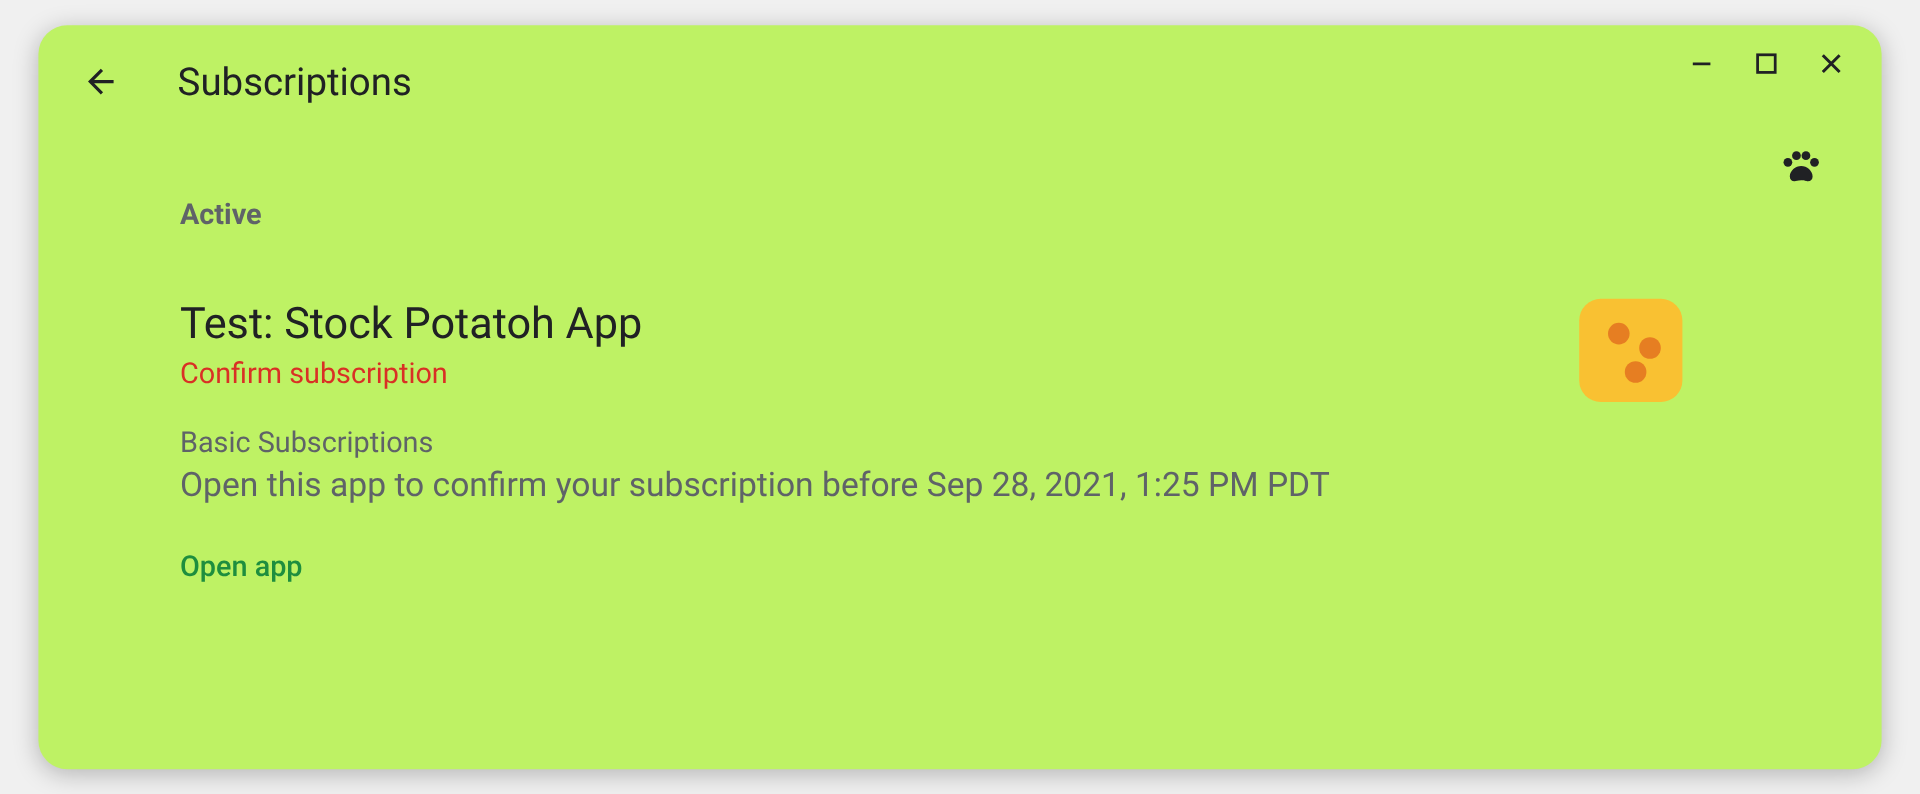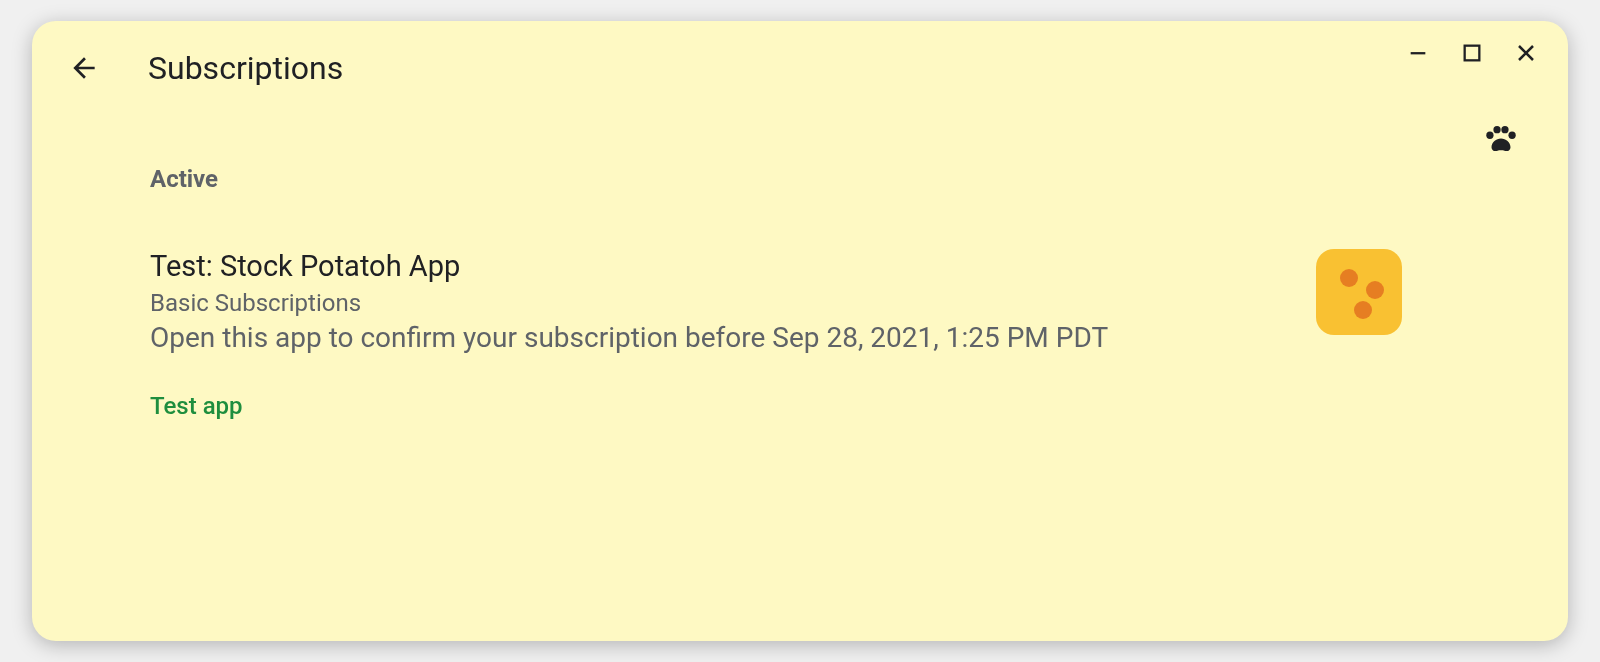--- a/index.html
+++ b/index.html
@@ -14,21 +14,21 @@
       display: flex;
       align-items: center;
       justify-content: center;
       min-height: 662px;
       padding: 20px;
     }
     
     .window {
       width: 1536px;
       height: 620px;
-      background: #fef9c3;
+      background: #bef264;
       border-radius: 24px;
       box-shadow: 0 4px 20px rgba(0,0,0,0.25);
       position: relative;
       overflow: hidden;
     }
     
     .window-controls {
       position: absolute;
       top: 20px;
       right: 30px;
@@ -88,21 +88,21 @@
       color: #5f6368;
       font-weight: 700;
       margin-bottom: 56px;
     }
     
     .subscription-item {
       position: relative;
     }
     
     .subscription-title {
-      font-size: 29px;
+      font-size: 36px;
       color: #202124;
       font-weight: 400;
       margin-bottom: 6px;
     }
     
     .confirm-text {
       font-size: 24px;
       color: #d93025;
       font-weight: 400;
       margin-bottom: 30px;
@@ -210,23 +210,24 @@
       <circle cx="19" cy="9" r="2.3" fill="currentColor"></circle>
       <path d="M12 11c-3 0-6 2.5-6 5.5 0 1.5 1 2.5 2.5 2.5 1 0 1.5-0.5 3.5-0.5s2.5 0.5 3.5 0.5c1.5 0 2.5-1 2.5-2.5 0-3-3-5.5-6-5.5z" fill="currentColor"></path>
     </svg>
   </div>
 
   <div class="content">
     <div class="section-label">Active</div>
 
     <div class="subscription-item">
       <div class="subscription-title">Test: Stock Potatoh App</div>
+      <div class="confirm-text">Confirm subscription</div>
       <div class="plan-name">Basic Subscriptions</div>
       <div class="instruction-text">Open this app to confirm your subscription before Sep 28, 2021, 1:25 PM PDT</div>
-      <div class="open-app-link">Test app</div>
+      <div class="open-app-link">Open app</div>
       
       <div class="app-icon">
         <div class="dot dot1"></div>
         <div class="dot dot2"></div>
         <div class="dot dot3"></div>
       </div>
     </div>
   </div>
 
 </div>

